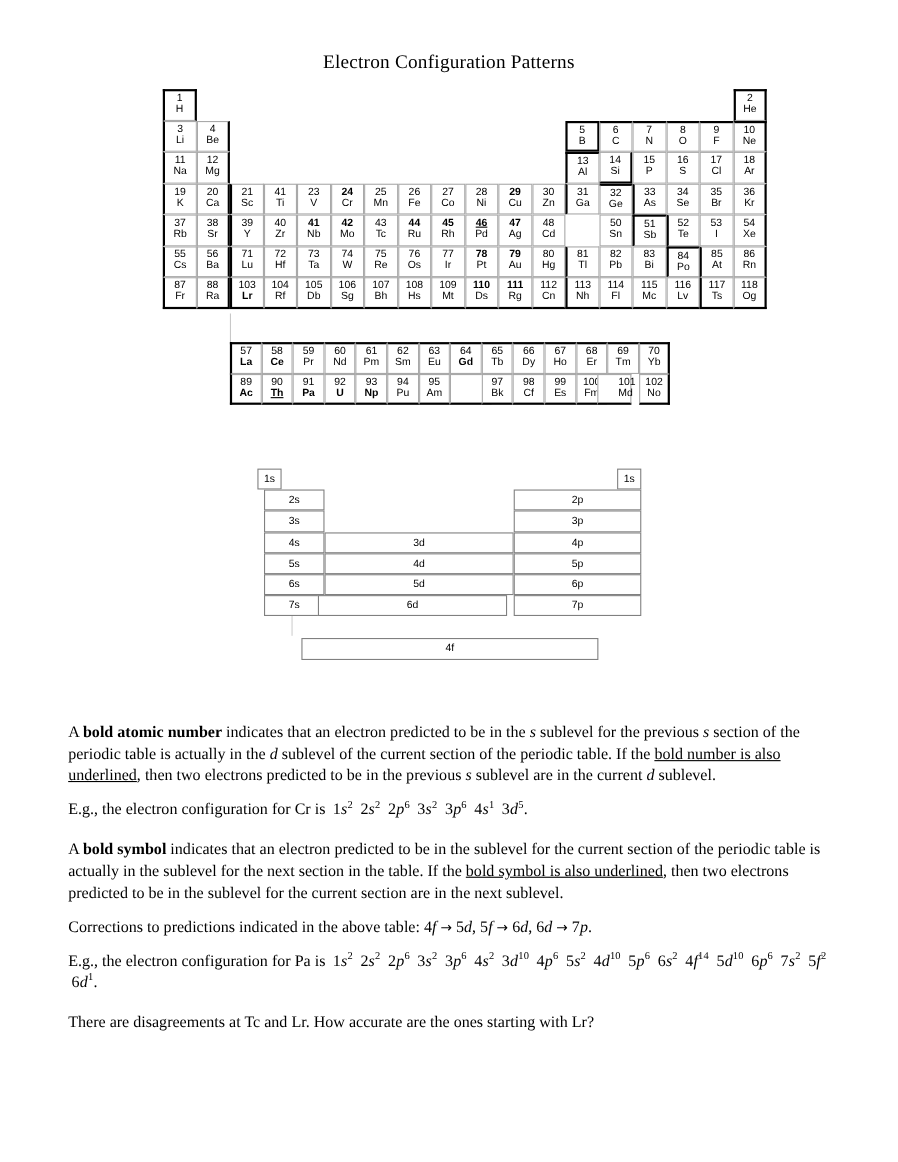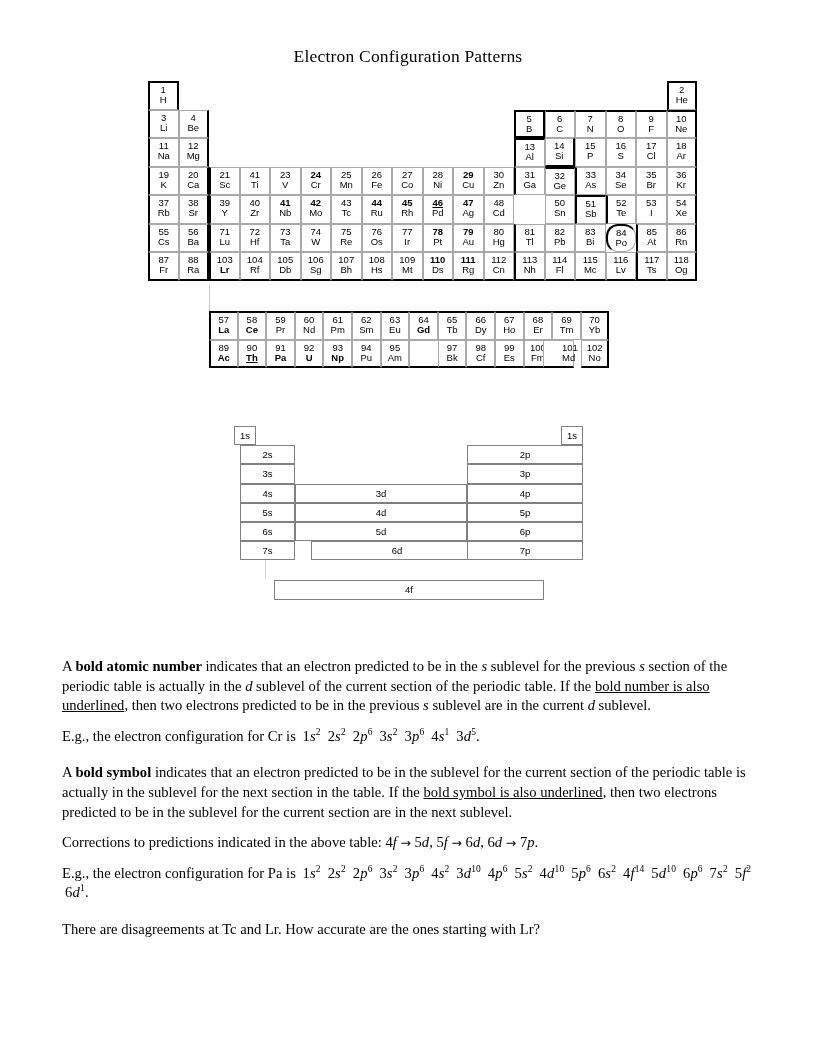--- a/index.html
+++ b/index.html
@@ -363,21 +363,21 @@
         <span class="sym">Tl</span>
       </div>
       <div class="cell" style="left: 396.5px; top: 142.5px;">
         <span class="num">82</span>
         <span class="sym">Pb</span>
       </div>
       <div class="cell" style="left: 427px; top: 142.5px;">
         <span class="num">83</span>
         <span class="sym">Bi</span>
       </div>
-      <div class="cell tL tT" style="left: 457.5px; top: 142.5px; border-radius: 12px;">
+      <div class="cell tL tT" style="left: 457.5px; top: 142.5px;">
         <span class="num">84</span>
         <span class="sym">Po</span>
       </div>
       <div class="cell tL" style="left: 488px; top: 142.5px;">
         <span class="num">85</span>
         <span class="sym">At</span>
       </div>
       <div class="cell tR" style="left: 518.5px; top: 142.5px;">
         <span class="num">86</span>
         <span class="sym">Rn</span>
@@ -578,21 +578,21 @@
       <div class="obox" style="left: 327px; top: 0px; width: 22px; height: 19.2px; line-height: 17.2px;">1s</div>
       <div class="obox" style="left: 6px; top: 19.2px; width: 55px; height: 19.2px; line-height: 17.2px;">2s</div>
       <div class="obox" style="left: 6px; top: 38.4px; width: 55px; height: 19.2px; line-height: 17.2px;">3s</div>
       <div class="obox" style="left: 6px; top: 57.6px; width: 55px; height: 19.2px; line-height: 17.2px;">4s</div>
       <div class="obox" style="left: 6px; top: 76.8px; width: 55px; height: 19.2px; line-height: 17.2px;">5s</div>
       <div class="obox" style="left: 6px; top: 96px; width: 55px; height: 19.2px; line-height: 17.2px;">6s</div>
       <div class="obox" style="left: 6px; top: 115.2px; width: 55px; height: 19.2px; line-height: 17.2px;">7s</div>
       <div class="obox" style="left: 61px; top: 57.6px; width: 172px; height: 19.2px; line-height: 17.2px;">3d</div>
       <div class="obox" style="left: 61px; top: 76.8px; width: 172px; height: 19.2px; line-height: 17.2px;">4d</div>
       <div class="obox" style="left: 61px; top: 96px; width: 172px; height: 19.2px; line-height: 17.2px;">5d</div>
-      <div class="obox" style="left: 77px; top: 115.2px; width: 172px; height: 19.2px; line-height: 17.2px;">6d</div>
+      <div class="obox" style="left: 55px; top: 115.2px; width: 172px; height: 19.2px; line-height: 17.2px;">6d</div>
       <div class="obox" style="left: 233px; top: 19.2px; width: 116px; height: 19.2px; line-height: 17.2px;">2p</div>
       <div class="obox" style="left: 233px; top: 38.4px; width: 116px; height: 19.2px; line-height: 17.2px;">3p</div>
       <div class="obox" style="left: 233px; top: 57.6px; width: 116px; height: 19.2px; line-height: 17.2px;">4p</div>
       <div class="obox" style="left: 233px; top: 76.8px; width: 116px; height: 19.2px; line-height: 17.2px;">5p</div>
       <div class="obox" style="left: 233px; top: 96px; width: 116px; height: 19.2px; line-height: 17.2px;">6p</div>
       <div class="obox" style="left: 233px; top: 115.2px; width: 116px; height: 19.2px; line-height: 17.2px;">7p</div>
       <div class="obox" style="left: 40px; top: 154.4px; width: 270px; height: 19.2px; line-height: 17.2px;">4f</div>
     </div>
 
   <div id="prose">

